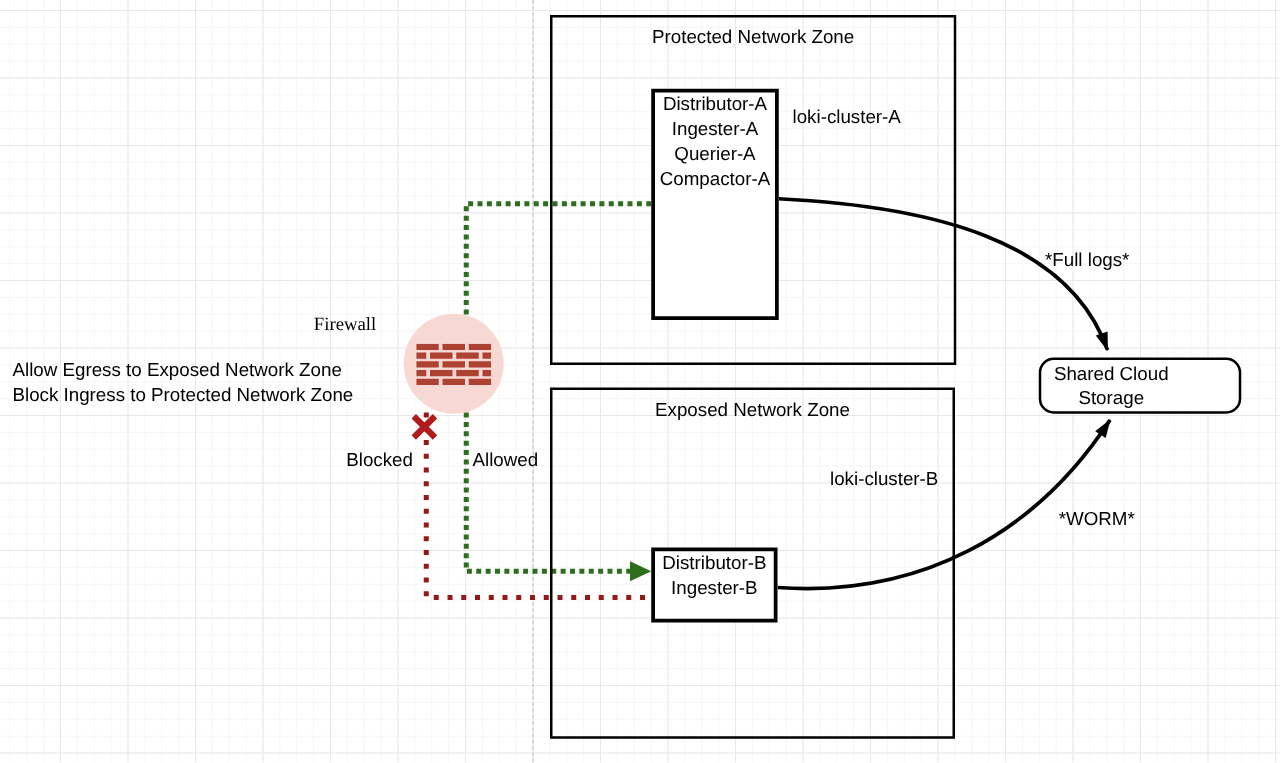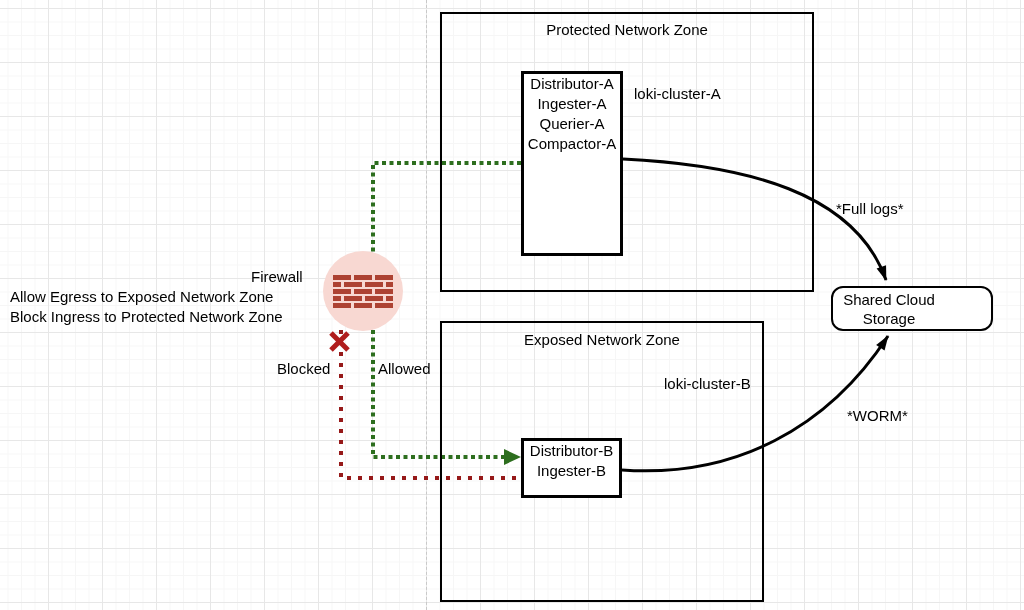--- a/index.html
+++ b/index.html
@@ -47,32 +47,32 @@
     <path d="M 521 163 L 373 163 L 373 457 L 504 457" fill="none" stroke="#2d6e1e" stroke-width="4" stroke-dasharray="4 3.5"></path>
     <polygon points="504,449 521,457 504,465" fill="#2d6e1e"></polygon>
 
     <path d="M 341 330 L 341 478 L 516 478" fill="none" stroke="#961919" stroke-width="4" stroke-dasharray="4 7"></path>
     <path d="M 331 333 L 348 350 M 348 333 L 331 350" fill="none" stroke="#b01c1c" stroke-width="5"></path>
 
     <path d="M 623 159 C 745 165 855 192 886 280" fill="none" stroke="#000" stroke-width="3" marker-end="url(#ah)"></path>
     <path d="M 622 470 C 735 478 828 428 888 336" fill="none" stroke="#000" stroke-width="3" marker-end="url(#ah)"></path>
   </svg>
 
-  <div class="abs zone" style="left:440px;top:12px;width:374px;height:280px;">
+  <div class="abs zone" style="left:440px;top:12px;width:325px;height:280px;">
     <div class="zone-title" style="margin-top:7px;">Protected Network Zone</div>
   </div>
   <div class="abs node" style="left:521px;top:71px;width:102px;height:185px;">
     <div class="line">Distributor-A</div>
     <div class="line">Ingester-A</div>
     <div class="line">Querier-A</div>
     <div class="line">Compactor-A</div>
   </div>
   <div class="abs lbl" style="left:634px;top:84px;">loki-cluster-A</div>
 
-  <div class="abs zone" style="left:440px;top:321px;width:324px;height:281px;">
+  <div class="abs zone" style="left:440px;top:310px;width:324px;height:281px;">
     <div class="zone-title" style="margin-top:8px;">Exposed Network Zone</div>
   </div>
   <div class="abs node" style="left:521px;top:438px;width:101px;height:60px;">
     <div class="line">Distributor-B</div>
     <div class="line">Ingester-B</div>
   </div>
   <div class="abs lbl" style="left:664px;top:374px;">loki-cluster-B</div>
 
   <div class="abs cloud" style="left:831px;top:286px;width:162px;height:45px;">
     <span>Shared Cloud Storage</span>
@@ -94,21 +94,21 @@
         <rect x="0" y="21" width="8" height="5"></rect>
           <rect x="11" y="21" width="18" height="5"></rect>
           <rect x="32" y="21" width="18" height="5"></rect>
           <rect x="53" y="21" width="7" height="5"></rect>
         <rect x="0" y="28" width="18" height="5"></rect>
           <rect x="21" y="28" width="18" height="5"></rect>
           <rect x="42" y="28" width="18" height="5"></rect>
       </g>
     </svg>
   </div>
-  <div class="abs lbl" style="left:251px;top:267px;">Firewall</div>
+  <div class="abs lbl" style="left:251px;top:250px;font-family:Liberation Serif, serif;">Firewall</div>
   <div class="abs" style="left:10px;top:287px;">
     <div class="rules">Allow Egress to Exposed Network Zone</div>
     <div class="rules">Block Ingress to Protected Network Zone</div>
   </div>
 
   <div class="abs lbl" style="left:277px;top:359px;">Blocked</div>
   <div class="abs lbl" style="left:378px;top:359px;">Allowed</div>
   <div class="abs lbl" style="left:836px;top:199px;">*Full logs*</div>
   <div class="abs lbl" style="left:847px;top:406px;">*WORM*</div>
 

